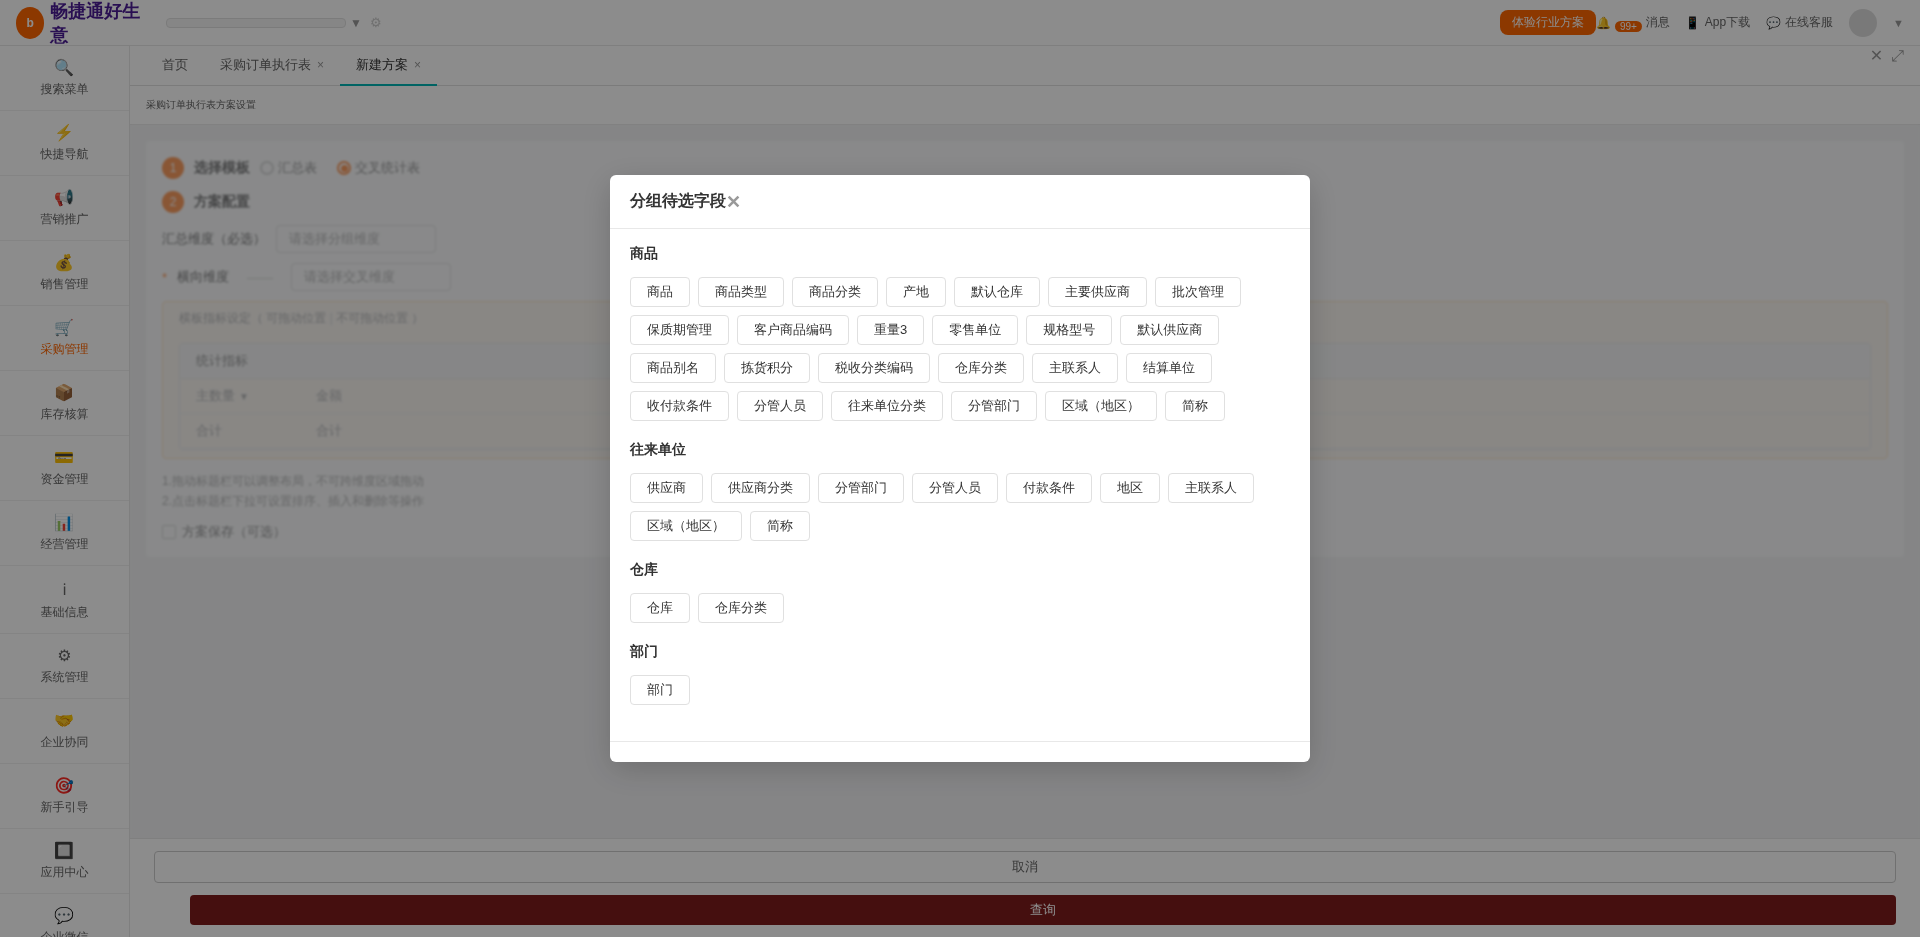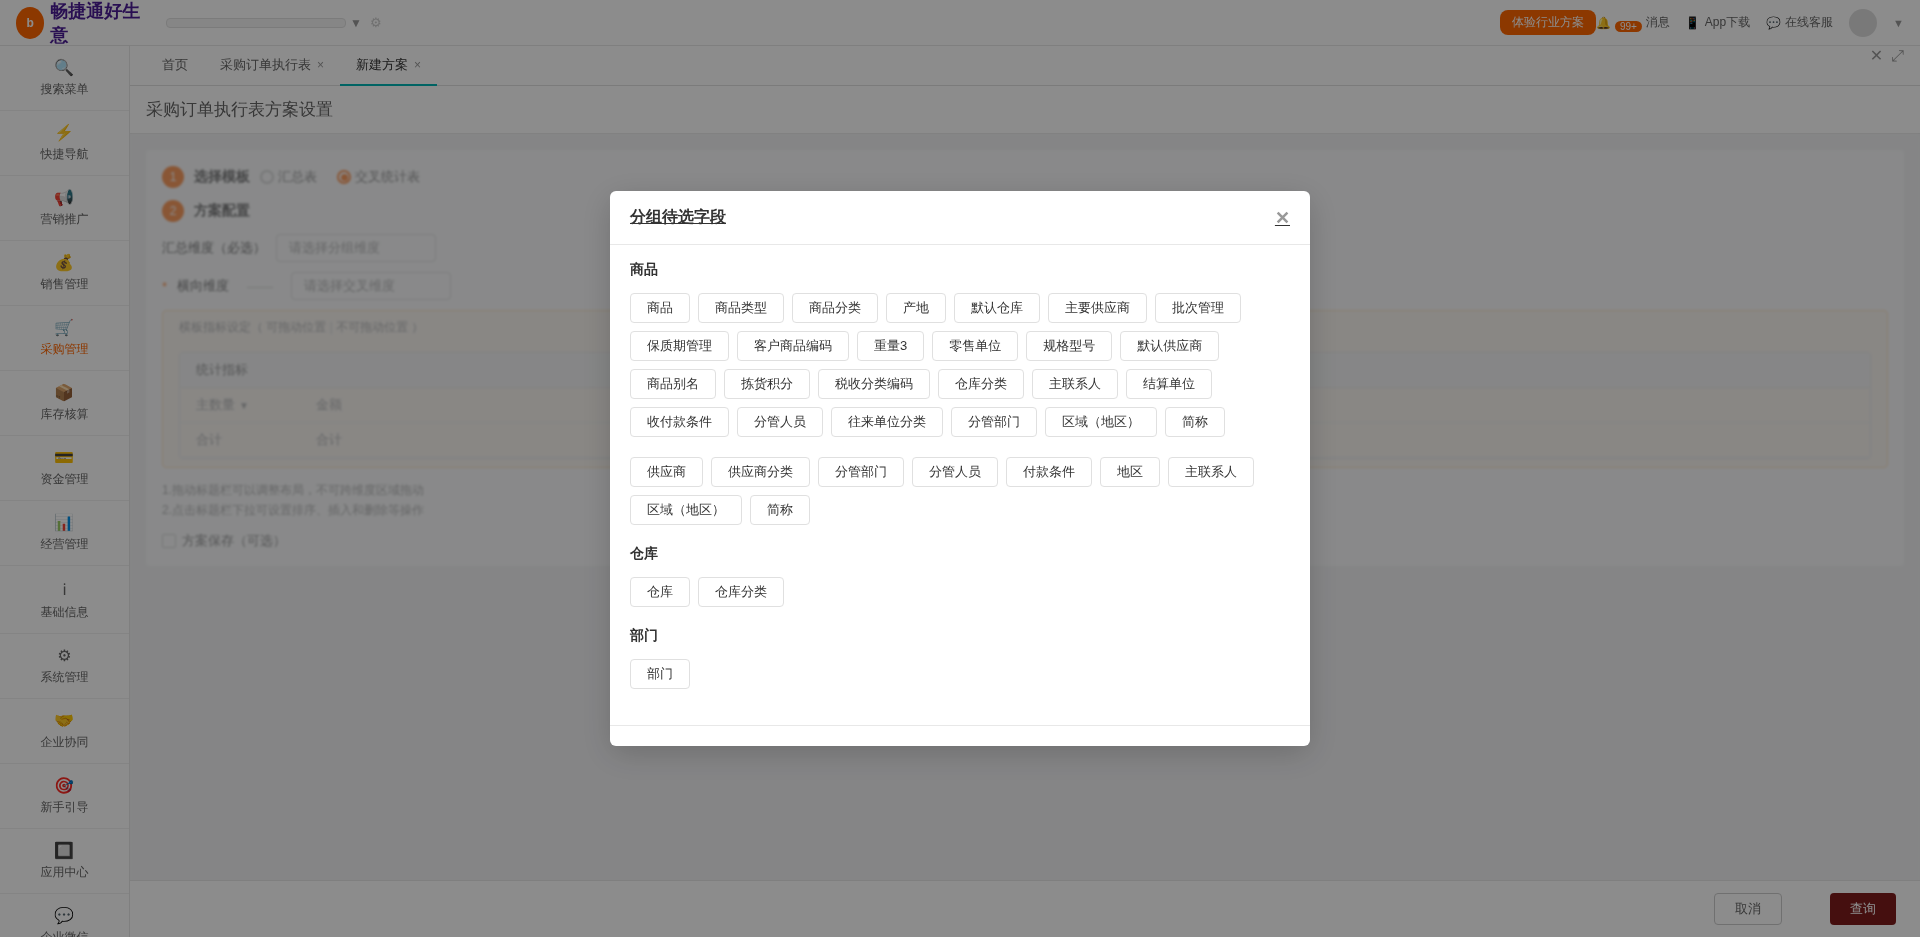--- a/index.html
+++ b/index.html
@@ -76,21 +76,21 @@
     .tab {
       padding: 0 16px; height: 40px; display: flex; align-items: center;
       font-size: 13px; cursor: pointer; color: #666; border-bottom: 2px solid transparent;
     }
     .tab.active { color: #333; border-bottom-color: #00b4b4; }
     .tab-close { margin-left: 6px; color: #999; font-size: 12px; cursor: pointer; }
 
     
     .page-header {
       padding: 12px 16px; background: #fff; border-bottom: 1px solid #e8e8e8;
-      font-size: 17px; color: #666;
+      font-size: 10px; color: #666;
     }
 
     
     .content-area {
       padding: 16px; background: #f5f5f5; min-height: calc(100vh - 130px);
     }
 
     
     .config-panel { background: #fff; border-radius: 4px; padding: 16px; }
     .step-header {
@@ -146,20 +146,21 @@
 
     
     .save-option { display: flex; align-items: center; gap: 6px; margin-top: 12px; font-size: 13px; color: #666; }
 
     
     .bottom-bar {
       position: fixed; bottom: 0; right: 0;
       padding: 12px 24px; background: #fff; border-top: 1px solid #e8e8e8;
       display: flex; gap: 12px; justify-content: flex-end;
       width: calc(100% - 130px);
+      flex-direction: column;
     }
     .btn-cancel {
       border: 1px solid #ccc; background: #fff; border-radius: 4px;
       padding: 6px 20px; font-size: 13px; cursor: pointer; color: #666;
     }
     .btn-confirm {
       background: #7f1d1d; color: #fff; border: none; border-radius: 4px;
       padding: 6px 20px; font-size: 13px; cursor: pointer; margin-left: 36px;
     }
 
@@ -169,23 +170,23 @@
       background: rgba(0,0,0,0.45); z-index: 1000;
       display: flex; align-items: center; justify-content: center;
     }
     .modal {
       background: #fff; border-radius: 6px;
       width: 700px; max-height: 600px;
       display: flex; flex-direction: column;
       box-shadow: 0 8px 32px rgba(0,0,0,0.18);
     }
     .modal-header {
-      display: flex; align-items: center; justify-content: space-between;
+      display: flex; align-items: center; justify-content: flex-start;
       padding: 16px 20px; border-bottom: 1px solid #e8e8e8;
-      font-size: 16px; font-weight: bold; text-decoration: underline;
+      font-size: 16px; font-weight: bold;
     }
     .modal-close {
       cursor: pointer; color: #999; font-size: 18px; line-height: 1;
     }
     .modal-body {
       flex: 1; overflow-y: auto; padding: 16px 20px;
     }
     .field-section { margin-bottom: 20px; }
     .field-section-title {
       font-size: 14px; font-weight: bold; color: #333;
@@ -435,20 +436,21 @@
             <div class="field-tag">结算单位</div>
             <div class="field-tag">收付款条件</div>
             <div class="field-tag">分管人员</div>
             <div class="field-tag">往来单位分类</div>
             <div class="field-tag">分管部门</div>
             <div class="field-tag">区域（地区）</div>
             <div class="field-tag">简称</div>
           </div>
         </div>
         <div class="field-section">
+          <div class="field-section-title">往来单位</div>
           <div class="field-tags">
             <div class="field-tag">供应商</div>
             <div class="field-tag">供应商分类</div>
             <div class="field-tag">分管部门</div>
             <div class="field-tag">分管人员</div>
             <div class="field-tag">付款条件</div>
             <div class="field-tag">地区</div>
             <div class="field-tag">主联系人</div>
             <div class="field-tag">区域（地区）</div>
             <div class="field-tag">简称</div>

